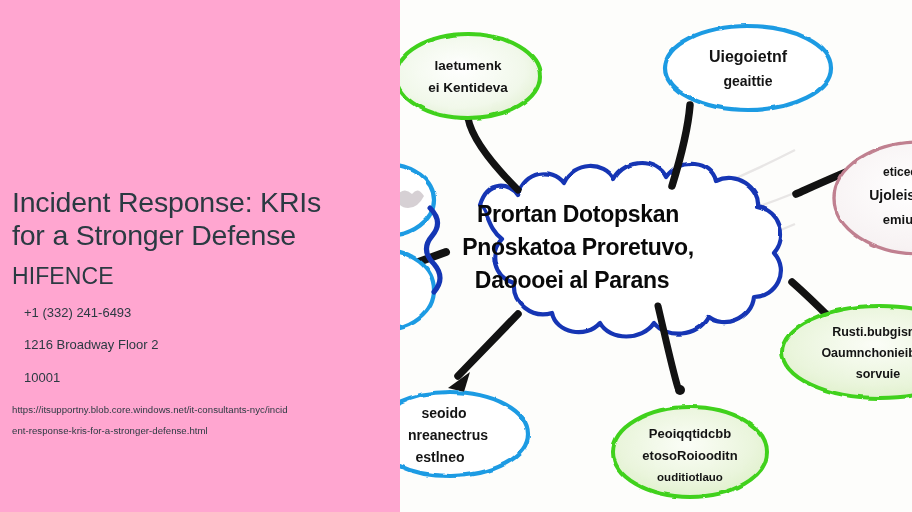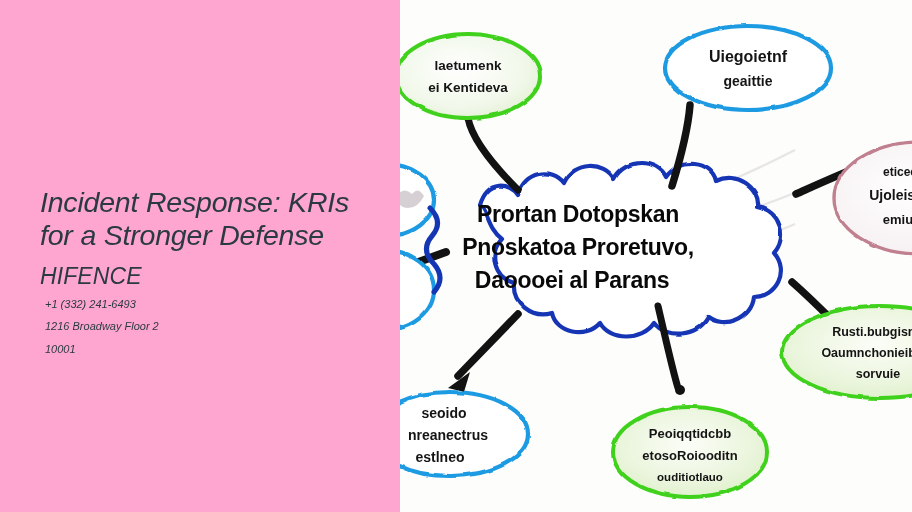--- a/index.html
+++ b/index.html
@@ -25,48 +25,47 @@
   #left-panel {
     position: relative;
     width: 400px;
     height: 512px;
     background: #ffa6d0;
     flex: 0 0 400px;
     box-sizing: border-box;
   }
   #left-inner {
     position: absolute;
-    left: 40px;
+    left: 12px;
     top: 186px;
     width: 348px;
-    font-style: italic;
   }
   #article-title {
     color: #2b3a42;
     font-size: 28.5px;
     line-height: 1.16;
     font-weight: 400;
     letter-spacing: -0.2px;
     margin: 0 0 10px 0;
     white-space: pre-line;
   }
   #brand-name {
     color: #2b3a42;
     font-size: 23px;
     line-height: 1.25;
     font-weight: 400;
     letter-spacing: 0.1px;
     margin: 0 0 3px 0;
   }
   .contact-line {
     color: #2b3a42;
-    font-size: 11px;
+    font-size: 13px;
     line-height: 1.58;
     font-weight: 400;
-    margin: 5px;
+    margin: 12px;
   }
   #url-block {
     margin-top: 9px;
   }
   .url-line {
     color: #2b3a42;
     font-size: 9.6px;
     line-height: 2.1;
     font-weight: 400;
     letter-spacing: 0.05px;
@@ -116,20 +115,24 @@
 for a Stronger Defense</h1>
 
       <div id="brand-name">HIFENCE</div>
 
       <div>
         <p class="contact-line">+1 (332) 241-6493</p>
         <p class="contact-line">1216 Broadway Floor 2</p>
         <p class="contact-line">10001</p>
       </div>
 
+      <div id="url-block">
+        <p class="url-line">https://itsupportny.blob.core.windows.net/it-consultants-nyc/incid</p>
+        <p class="url-line">ent-response-kris-for-a-stronger-defense.html</p>
+      </div>
 
     </div>
   </div>
 
   <div id="mindmap-panel">
     <svg id="mindmap-svg" viewBox="0 0 512 512" xmlns="http://www.w3.org/2000/svg">
 
       <defs>
         <filter id="sketch" x="-12%" y="-12%" width="124%" height="124%">
           <feTurbulence type="fractalNoise" baseFrequency="0.045" numOctaves="2" seed="7" result="n"></feTurbulence>

